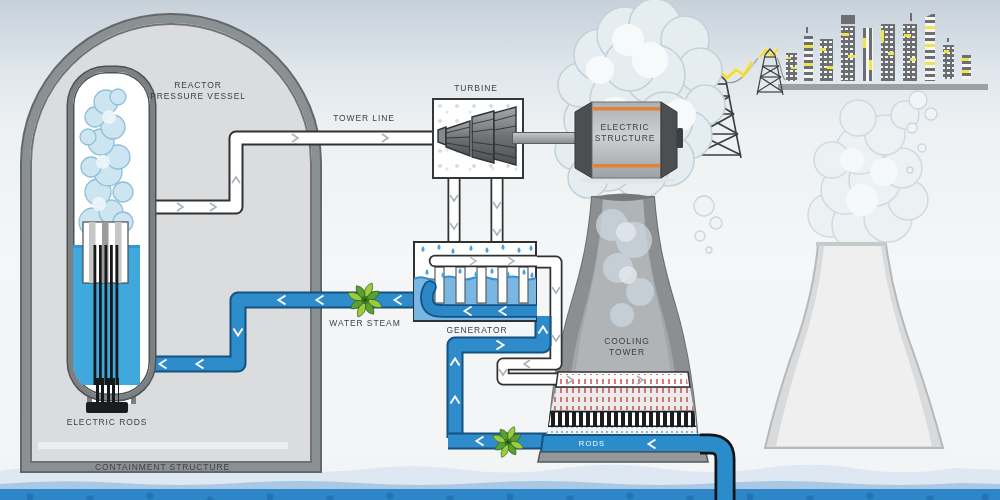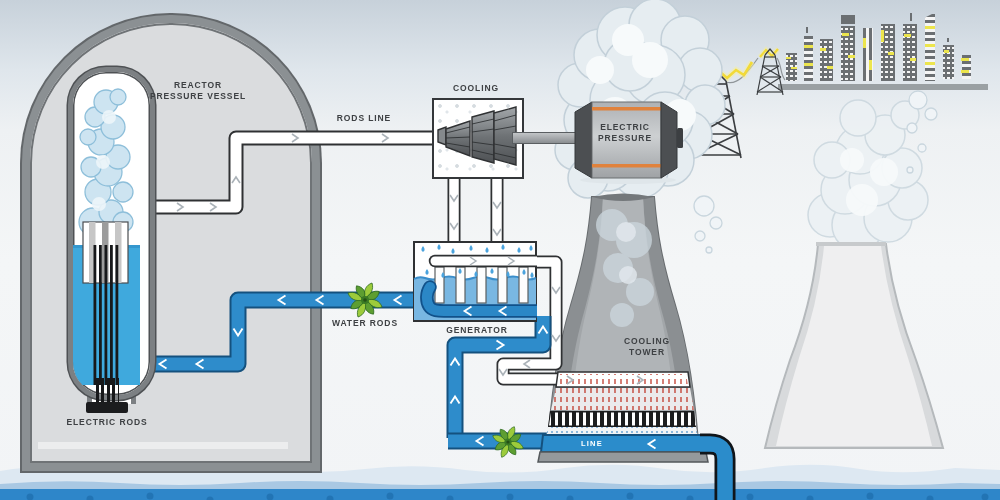--- a/index.html
+++ b/index.html
@@ -1,20 +1,20 @@
 <!DOCTYPE html>
 <html><head>
 <meta charset="utf-8">
 <style>
   html,body{margin:0;padding:0;}
   #stage{position:relative;width:1000px;height:500px;overflow:hidden;
     font-family:"Liberation Sans",sans-serif;
     background:linear-gradient(180deg,#c7d1da 0px,#dfe6ec 70px,#eef1f3 130px,#f4f6f7 260px,#f2f4f6 500px);}
   .abs{position:absolute;}
-  .lbl{position:absolute;font-size:8.5px;font-weight:700;letter-spacing:.9px;
+  .lbl{position:absolute;font-size:8.5px;font-weight:400;letter-spacing:.9px;
        color:#3e4144;text-align:center;line-height:1.25;}
   .lbl-white{color:#ffffff;font-size:7.5px;letter-spacing:1.2px;}
   
   #containment{left:22px;top:15px;width:282px;height:440px;background:#dadcde;
     border:8px solid #8b9093;border-radius:148px 148px 0 0;
     box-shadow:0 0 0 2px #63676a, inset 0 0 0 2px #6f7376;}
   #containment-floor{left:38px;top:442px;width:250px;height:7px;background:#ecedee;}
   
   #vessel{left:68px;top:67px;width:77px;height:323px;background:#ffffff;
     border:5px solid #7c8083;border-radius:38px;
@@ -448,21 +448,21 @@
           <stop offset="1" stop-color="#9fa2a5"></stop>
       </linearGradient>
     </defs>
     <polygon points="4,16 21,6 21,82 4,72" fill="#4c4f52" stroke="#35383b" stroke-width="1"></polygon>
     <rect x="21" y="6" width="69" height="76" fill="url(#gg)" stroke="#6a6e71" stroke-width="1"></rect>
     <rect x="21" y="11" width="69" height="3.5" fill="#e0823c"></rect>
     <rect x="21" y="68" width="69" height="3.5" fill="#e0823c"></rect>
     <polygon points="90,6 106,16 106,72 90,82" fill="#4c4f52" stroke="#35383b" stroke-width="1"></polygon>
     <rect x="106" y="32" width="6" height="20" rx="1.5" fill="#3c3f42"></rect>
   </svg>
-  <div class="lbl abs" style="left:589px;top:122px;width:72px">ELECTRIC PRESSURE</div>
+  <div class="lbl abs" style="left:589px;top:122px;width:72px">ELECTRIC STRUCTURE</div>
 
   <div id="condenser" class="abs">
     <svg width="124" height="81" style="position:absolute;left:0;top:0">
       <defs>
         <g id="drop">
             <path d="M0,-3 Q2.4,0.2 1.2,2 Q0,3.6 -1.2,2 Q-2.4,0.2 0,-3" fill="#4aa3dd"></path>
           </g>
       </defs>
       <rect x="1" y="1" width="122" height="79" fill="#ffffff" stroke="#2f3133" stroke-width="2"></rect>
       <path d="M1,38 Q6,35 12,37 Q20,40 28,37 Q36,34 44,37 Q52,40 60,37 Q68,34 76,37 Q84,40 92,37 Q100,34 108,37 Q116,40 123,37 L123,79 L1,79 Z" fill="#79b7e2"></path>
@@ -534,21 +534,22 @@
       <path d="M0,-2 C6,-5 9,-11 7,-17 C1,-15 -2,-9 0,-2" fill="#9ccb3b" transform="rotate(180)"></path>
       <path d="M2,0 C7,-2 13,-1 16,4 C11,8 4,7 2,0" fill="#5d9e31" transform="rotate(135)"></path>
       <path d="M0,-2 C6,-5 9,-11 7,-17 C1,-15 -2,-9 0,-2" fill="#9ccb3b" transform="rotate(270)"></path>
       <path d="M2,0 C7,-2 13,-1 16,4 C11,8 4,7 2,0" fill="#5d9e31" transform="rotate(225)"></path>
     </g>
     <circle r="4" fill="#3a7a24"></circle>
       <circle r="1.8" fill="#245015"></circle>
   </svg>
 
   <div class="lbl abs" style="left:148px;top:80px;width:100px">REACTOR PRESSURE VESSEL</div>
-  <div class="lbl abs" style="left:325px;top:113px;width:78px">RODS LINE</div>
-  <div class="lbl abs" style="left:436px;top:83px;width:80px">COOLING</div>
-  <div class="lbl abs" style="left:325px;top:318px;width:80px">WATER RODS</div>
+  <div class="lbl abs" style="left:325px;top:113px;width:78px">TOWER LINE</div>
+  <div class="lbl abs" style="left:436px;top:83px;width:80px">TURBINE</div>
+  <div class="lbl abs" style="left:325px;top:318px;width:80px">WATER STEAM</div>
   <div class="lbl abs" style="left:433px;top:325px;width:88px">GENERATOR</div>
-  <div class="lbl abs" style="left:616px;top:336px;width:62px">COOLING TOWER</div>
+  <div class="lbl abs" style="left:596px;top:336px;width:62px">COOLING TOWER</div>
   <div class="lbl abs" style="left:57px;top:417px;width:100px">ELECTRIC RODS</div>
-  <div class="lbl lbl-white abs" style="left:562px;top:439px;width:60px">LINE</div>
+  <div class="lbl abs" style="left:60px;top:462px;width:205px">CONTAINMENT STRUCTURE</div>
+  <div class="lbl lbl-white abs" style="left:562px;top:439px;width:60px">RODS</div>
 
 </div>
 
 </body></html>

